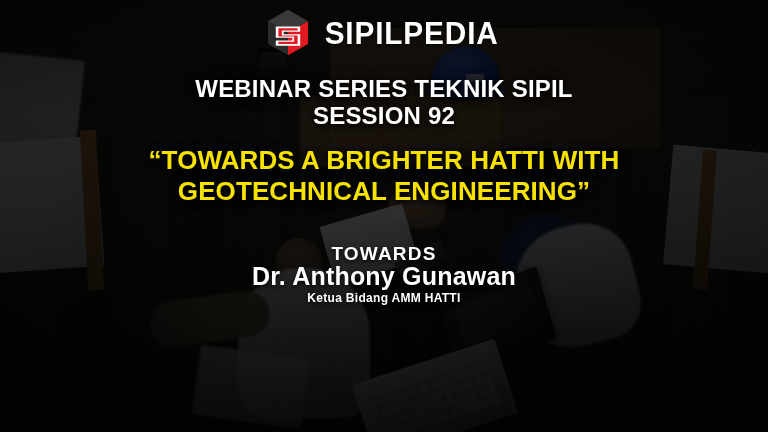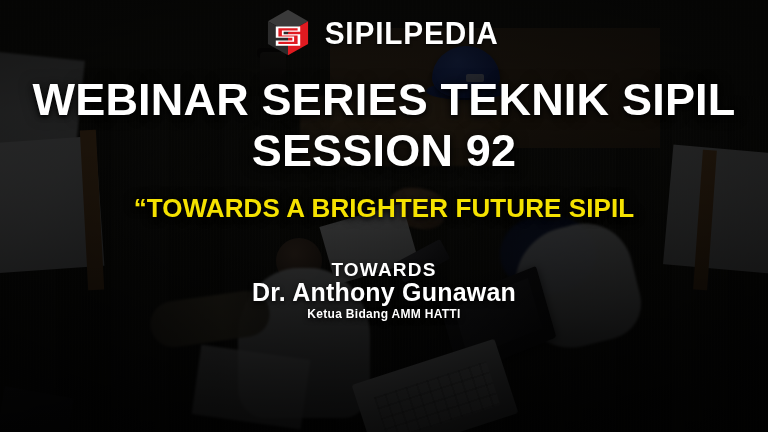--- a/index.html
+++ b/index.html
@@ -316,21 +316,21 @@
     transform: scaleX(0.96);
   }
 
   
   .title-block {
     margin-top: 18px;
     text-align: center;
   }
   .title-line {
     color: #ffffff;
-    font-size: 45px;
+    font-size: 24px;
     font-weight: bold;
     line-height: 1.13;
     letter-spacing: 0.2px;
     text-shadow: 0 2px 5px rgba(0,0,0,.9), 0 0 14px rgba(0,0,0,.6);
     white-space: nowrap;
   }
 
   
   .theme-block {
     margin-top: 16px;
@@ -438,21 +438,22 @@
       </svg>
       <div class="brand-name">SIPILPEDIA</div>
     </div>
 
     <div class="title-block">
       <div class="title-line">WEBINAR SERIES TEKNIK SIPIL</div>
       <div class="title-line">SESSION 92</div>
     </div>
 
     <div class="theme-block">
-      <div class="theme-line">“TOWARDS A BRIGHTER FUTURE SIPIL</div>
+      <div class="theme-line">“TOWARDS A BRIGHTER HATTI WITH</div>
+      <div class="theme-line">GEOTECHNICAL ENGINEERING”</div>
     </div>
 
     <div class="speaker-block">
       <div class="speaker-label">TOWARDS</div>
       <div class="speaker-name">Dr. Anthony Gunawan</div>
       <div class="speaker-role">Ketua Bidang AMM HATTI</div>
     </div>
 
   </div>
 </div>

